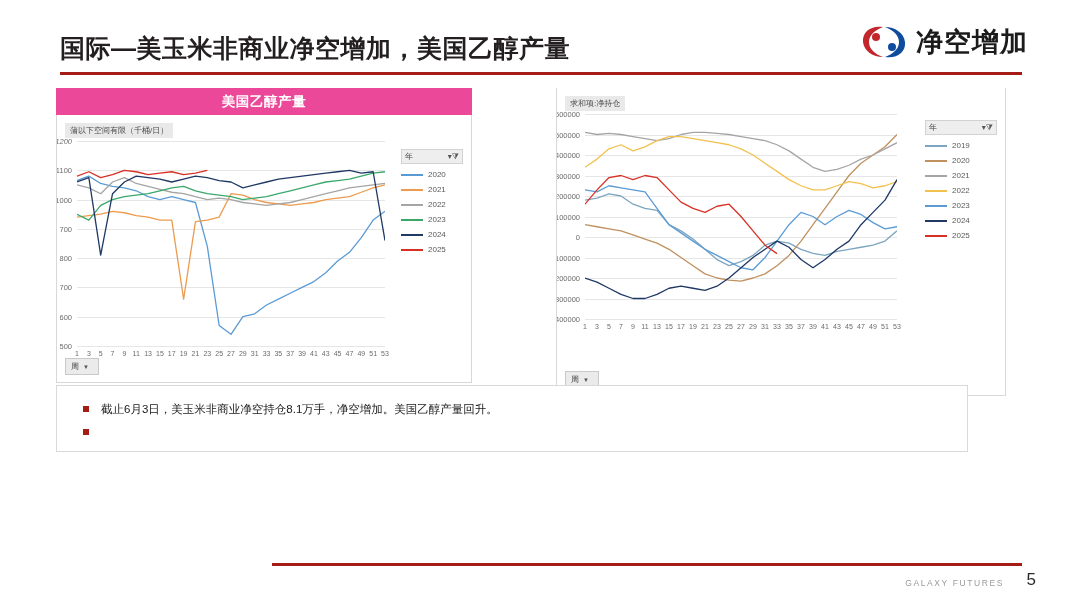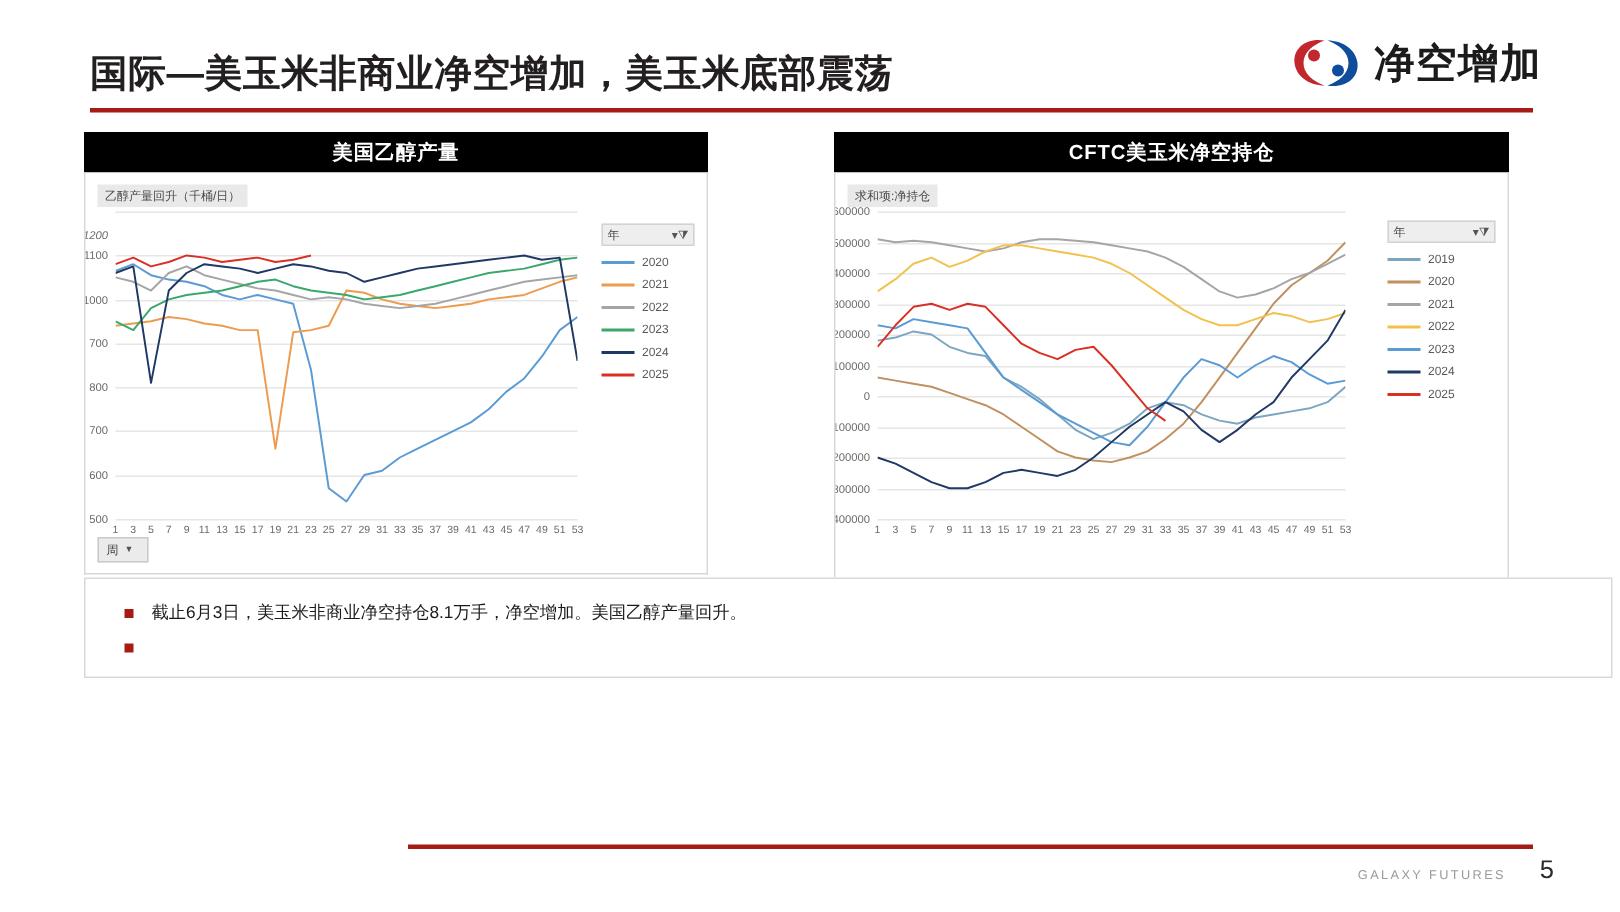--- a/index.html
+++ b/index.html
@@ -23,21 +23,21 @@
     position:absolute; left:60px; top:72px; width:962px; height:3px;
     background:#a51c17;
   }
   #logo-wrap { position:absolute; right:52px; top:24px; display:flex; align-items:center; gap:9px; }
   #logo-mark { width:46px; height:36px; }
   #logo-text { font-size:27px; font-weight:bold; color:#1b1b1b; letter-spacing:1px; white-space:nowrap; }
 
   
   .panel { position:absolute; }
   .panel-header {
-    height:27px; background:#000000; color:#ffffff;
+    height:27px; background:#ec4899; color:#ffffff;
     font-size:13.5px; font-weight:bold;
     display:flex; align-items:center; justify-content:center;
     letter-spacing:0.6px;
   }
   .panel-body {
     background:#ffffff; border:1px solid #d8d8d8; border-top:none;
     position:relative; overflow:hidden;
   }
   #panel-left  { left:56px;  top:88px; width:416px; }
   #panel-right { left:556px; top:88px; width:450px; }
@@ -81,21 +81,21 @@
     background:#eeeeee; border:1px solid #d2d2d2;
     font-size:8px; color:#444; padding:1px 3px; margin-bottom:5px;
   }
   .legend-head .funnel { font-size:8px; color:#555; }
   .legend-row { display:flex; align-items:center; gap:5px; margin:6px 0 0 0; }
   .legend-swatch { width:22px; height:2px; display:inline-block; }
   .legend-label { font-size:8px; color:#5a5a5a; }
 
   
   #bullets {
-    position:absolute; left:56px; top:385px; width:1019px; height:67px;
+    position:absolute; left:56px; top:385px; width:912px; height:67px;
     border:1px solid #d9d9d9; background:#ffffff;
     padding:10px 14px;
   }
   .bullet-row { display:flex; align-items:flex-start; gap:12px; margin:4px 0 0 12px; }
   .bullet-mark { width:6px; height:6px; background:#a51c17; margin-top:6px; flex:none; }
   .bullet-text { font-size:11.5px; color:#1a1a1a; line-height:19px; }
 
   
   #footer-rule {
     position:absolute; left:272px; top:563px; width:750px; height:3px;
@@ -107,40 +107,40 @@
   }
   #footer-page {
     position:absolute; right:44px; top:570px;
     font-size:17px; color:#2b2b2b;
   }
 </style>
 </head>
 <body>
 
 <div id="header">
-  <div id="page-title">国际—美玉米非商业净空增加，美玉米底部震荡</div>
+  <div id="page-title">国际—美玉米非商业净空增加，美国乙醇产量</div>
   <div id="header-rule"></div>
   <div id="logo-wrap">
     <svg id="logo-mark" viewBox="0 0 46 36">
       <path d="M22 3 C10 1 1 8 2 18 C3 27 12 33 22 33 C14 30 8 25 8 18 C8 11 14 6 22 3 Z" fill="#c1272d"></path>
       <path d="M24 33 C36 35 45 28 44 18 C43 9 34 3 24 3 C32 6 38 11 38 18 C38 25 32 30 24 33 Z" fill="#0f4c9c"></path>
       <circle cx="15" cy="13" r="4" fill="#c1272d"></circle>
       <circle cx="31" cy="23" r="4" fill="#0f4c9c"></circle>
     </svg>
     <div id="logo-text">净空增加</div>
   </div>
 </div>
 
 <div class="panel" id="panel-left">
   <div class="panel-header">美国乙醇产量</div>
   <div class="panel-body">
-    <div class="chart-caption">乙醇产量回升（千桶/日）</div>
+    <div class="chart-caption">蒲以下空间有限（千桶/日）</div>
     <div class="plot" id="plot-left">
         <div class="gridline" style="top: 0px; width: 308px;"></div>
-        <div class="ytick" style="top: 16px; font-style: italic;">1200</div>
+        <div class="ytick" style="top: 0px; font-style: italic;">1200</div>
         <div class="gridline" style="top: 29.2857px; width: 308px;"></div>
         <div class="ytick" style="top: 29.2857px;">1100</div>
         <div class="gridline" style="top: 58.5714px; width: 308px;"></div>
         <div class="ytick" style="top: 58.5714px;">1000</div>
         <div class="gridline" style="top: 87.8571px; width: 308px;"></div>
         <div class="ytick" style="top: 87.8571px;">700</div>
         <div class="gridline" style="top: 117.143px; width: 308px;"></div>
         <div class="ytick" style="top: 117.143px;">800</div>
         <div class="gridline" style="top: 146.429px; width: 308px;"></div>
         <div class="ytick" style="top: 146.429px; text-align: center;">700</div>
@@ -215,21 +215,20 @@
         </div>
       </div>
     <div class="slicer-btn">
       <span>周</span>
       <span class="caret">▼</span>
     </div>
   </div>
 </div>
 
 <div class="panel" id="panel-right">
-  <div class="panel-header">CFTC美玉米净空持仓</div>
   <div class="panel-body">
     <div class="chart-caption">求和项:净持仓</div>
     <div class="plot" id="plot-right">
         <div class="gridline" style="top: 0px; width: 312px;"></div>
         <div class="ytick" style="top: 0px;">600000</div>
         <div class="gridline" style="top: 20.5px; width: 312px;"></div>
         <div class="ytick" style="top: 20.5px;">500000</div>
         <div class="gridline" style="top: 41px; width: 312px;"></div>
         <div class="ytick" style="top: 41px;">400000</div>
         <div class="gridline" style="top: 61.5px; width: 312px;"></div>

